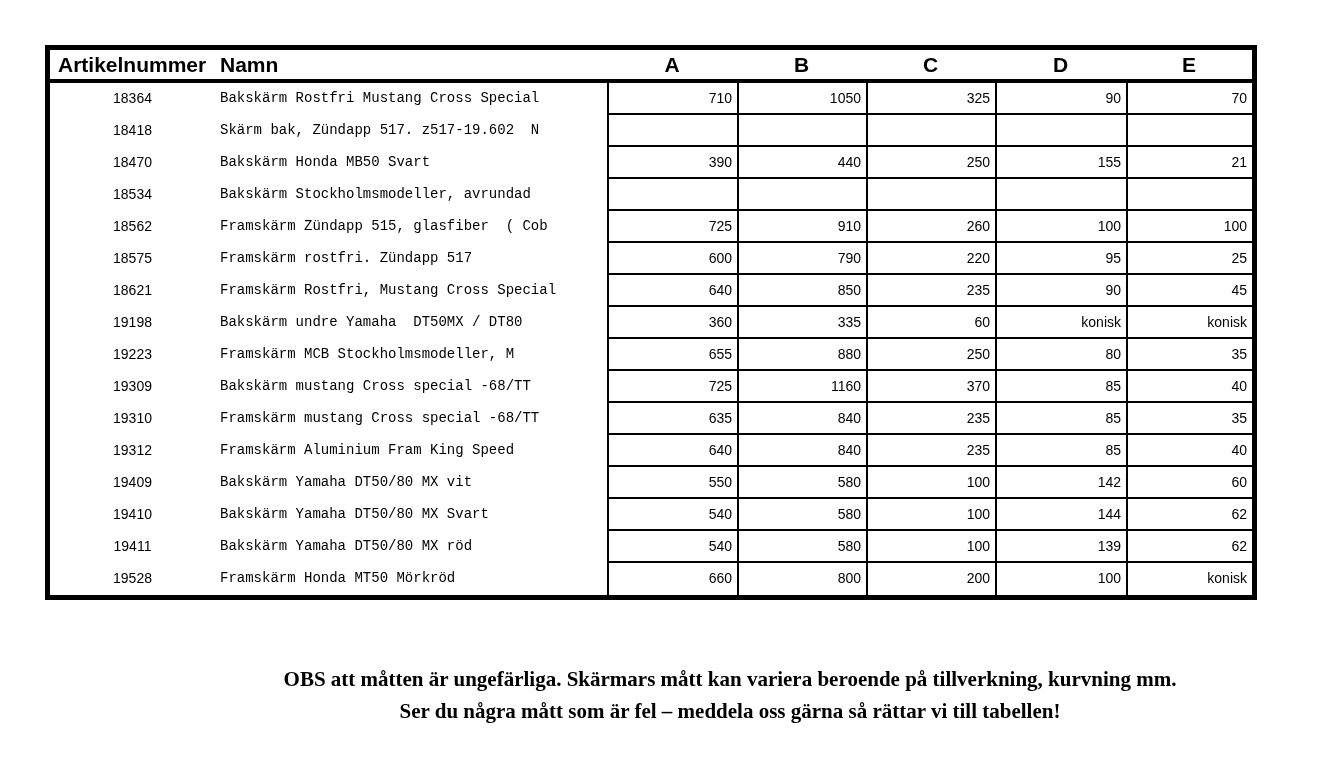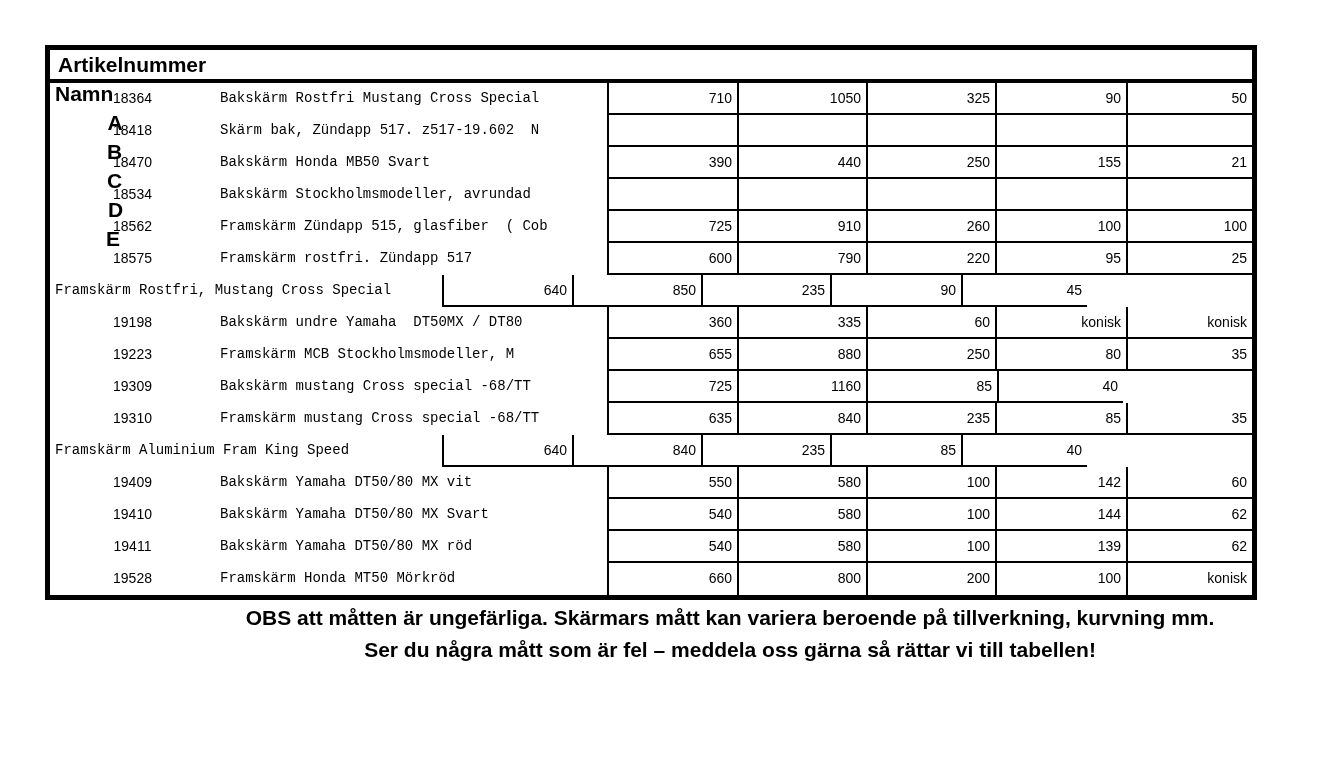--- a/index.html
+++ b/index.html
@@ -7,38 +7,38 @@
     width:1330px;height:758px;background:#ffffff;overflow:hidden;position:relative;
     font-family:"Liberation Sans",sans-serif;color:#000;
   }
   .table-wrap{
     position:absolute;left:45px;top:45px;
     border:5px solid #000;background:#fff;
     width:1212px;box-sizing:border-box;
   }
   .hrow{
     display:flex;height:33px;box-sizing:border-box;
-    border-bottom:4px solid #000;font-weight:bold;font-size:21px;line-height:29px;flex-direction:column;
+    border-bottom:4px solid #000;font-weight:bold;font-size:21px;line-height:29px;
   }
   .hrow .h-art{width:165px;padding-left:8px;box-sizing:border-box;}
   .hrow .h-namn{width:392px;padding-left:5px;box-sizing:border-box;}
   .hrow .h-num{text-align:center;box-sizing:border-box;}
   .row{display:flex;height:32px;box-sizing:border-box;font-size:14px;line-height:30px;}
   .cell{box-sizing:border-box;overflow:hidden;}
   .c-art{width:165px;text-align:center;}
   .c-name{width:392px;padding-left:5px;white-space:pre;font-family:Liberation Mono, monospace;}
   .c-num{
     border-left:2px solid #000;border-bottom:2px solid #000;
     text-align:right;padding-right:5px;
   }
   .row:last-child .c-num{border-bottom:none;}
   .w-a{width:130px;text-align:right;} .w-b{width:129px;} .w-c{width:129px;} .w-d{width:131px;} .w-e{width:126px;}
   .footer{
-    position:absolute;left:130px;top:602px;width:1200px;
-    text-align:center;font-weight:bold;font-size:21px;line-height:32px;
+    position:absolute;left:130px;top:663px;width:1200px;
+    text-align:center;font-weight:bold;font-size:21px;line-height:32px;font-family:Liberation Serif, serif;
   }
 </style>
 </head>
 <body>
 
 <div class="table-wrap">
   <div class="hrow">
     <div class="h-art">Artikelnummer</div>
     <div class="h-namn">Namn</div>
     <div class="h-num w-a">A</div>
@@ -48,21 +48,21 @@
     <div class="h-num w-e">E</div>
   </div>
   <div id="tbody">
   <div class="row">
     <div class="cell c-art">18364</div>
     <div class="cell c-name">Bakskärm Rostfri Mustang Cross Special</div>
     <div class="cell c-num w-a">710</div>
     <div class="cell c-num w-b">1050</div>
     <div class="cell c-num w-c">325</div>
     <div class="cell c-num w-d">90</div>
-    <div class="cell c-num w-e">50</div>
+    <div class="cell c-num w-e">70</div>
   </div>
 
   <div class="row">
     <div class="cell c-art">18418</div>
     <div class="cell c-name">Skärm bak, Zündapp 517. z517-19.602  N</div>
     <div class="cell c-num w-a"></div>
     <div class="cell c-num w-b"></div>
     <div class="cell c-num w-c"></div>
     <div class="cell c-num w-d"></div>
     <div class="cell c-num w-e"></div>
@@ -102,20 +102,21 @@
     <div class="cell c-art">18575</div>
     <div class="cell c-name">Framskärm rostfri. Zündapp 517</div>
     <div class="cell c-num w-a">600</div>
     <div class="cell c-num w-b">790</div>
     <div class="cell c-num w-c">220</div>
     <div class="cell c-num w-d">95</div>
     <div class="cell c-num w-e">25</div>
   </div>
 
   <div class="row">
+    <div class="cell c-art">18621</div>
     <div class="cell c-name">Framskärm Rostfri, Mustang Cross Special</div>
     <div class="cell c-num w-a">640</div>
     <div class="cell c-num w-b">850</div>
     <div class="cell c-num w-c">235</div>
     <div class="cell c-num w-d">90</div>
     <div class="cell c-num w-e">45</div>
   </div>
 
   <div class="row">
     <div class="cell c-art">19198</div>
@@ -135,35 +136,37 @@
     <div class="cell c-num w-c">250</div>
     <div class="cell c-num w-d">80</div>
     <div class="cell c-num w-e">35</div>
   </div>
 
   <div class="row">
     <div class="cell c-art">19309</div>
     <div class="cell c-name">Bakskärm mustang Cross special -68/TT</div>
     <div class="cell c-num w-a">725</div>
     <div class="cell c-num w-b">1160</div>
+    <div class="cell c-num w-c">370</div>
     <div class="cell c-num w-d">85</div>
     <div class="cell c-num w-e">40</div>
   </div>
 
   <div class="row">
     <div class="cell c-art">19310</div>
     <div class="cell c-name">Framskärm mustang Cross special -68/TT</div>
     <div class="cell c-num w-a">635</div>
     <div class="cell c-num w-b">840</div>
     <div class="cell c-num w-c">235</div>
     <div class="cell c-num w-d">85</div>
     <div class="cell c-num w-e">35</div>
   </div>
 
   <div class="row">
+    <div class="cell c-art">19312</div>
     <div class="cell c-name">Framskärm Aluminium Fram King Speed</div>
     <div class="cell c-num w-a">640</div>
     <div class="cell c-num w-b">840</div>
     <div class="cell c-num w-c">235</div>
     <div class="cell c-num w-d">85</div>
     <div class="cell c-num w-e">40</div>
   </div>
 
   <div class="row">
     <div class="cell c-art">19409</div>

